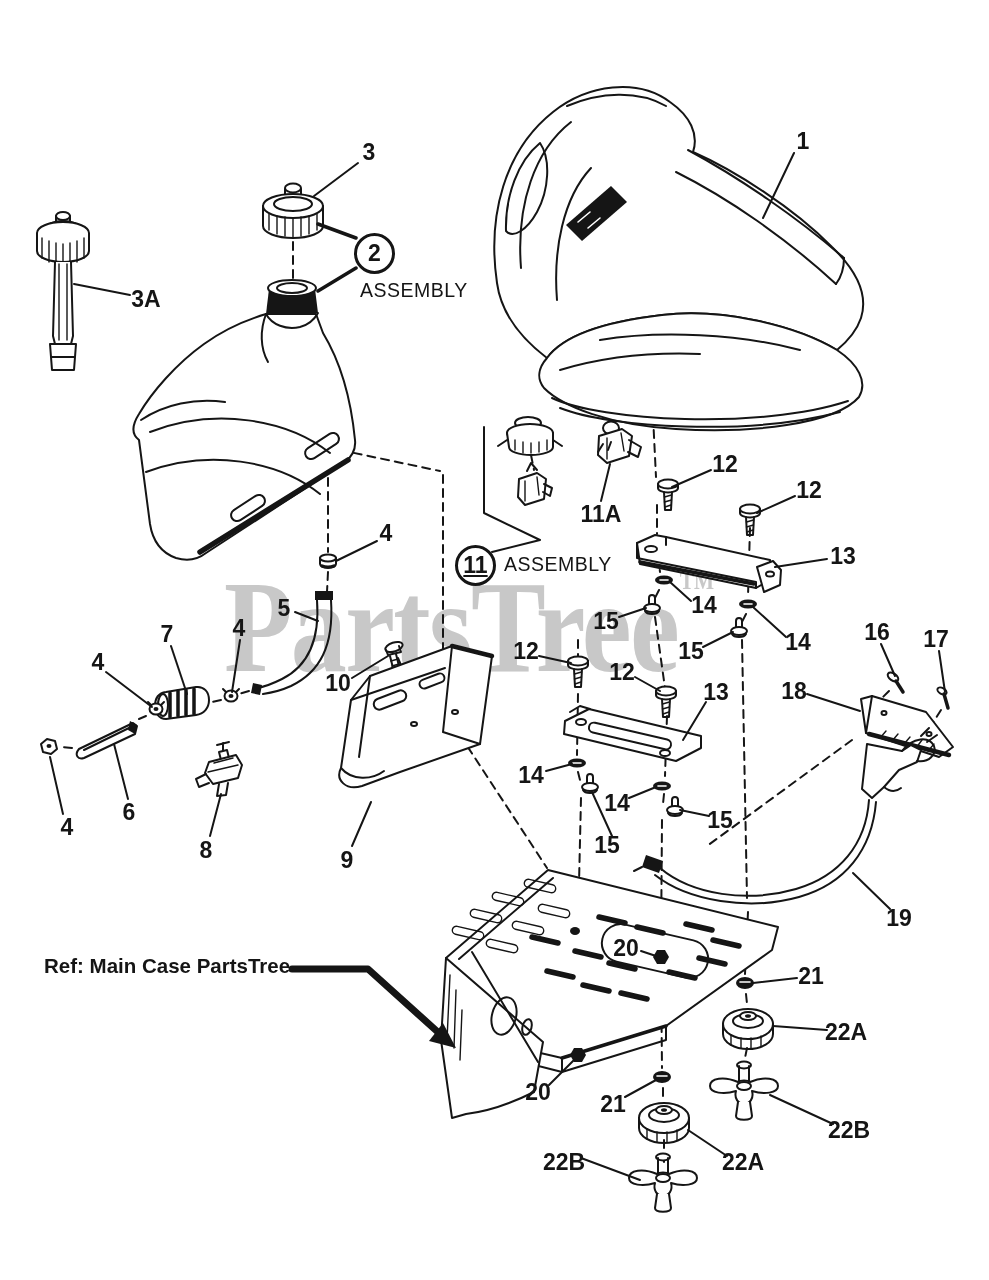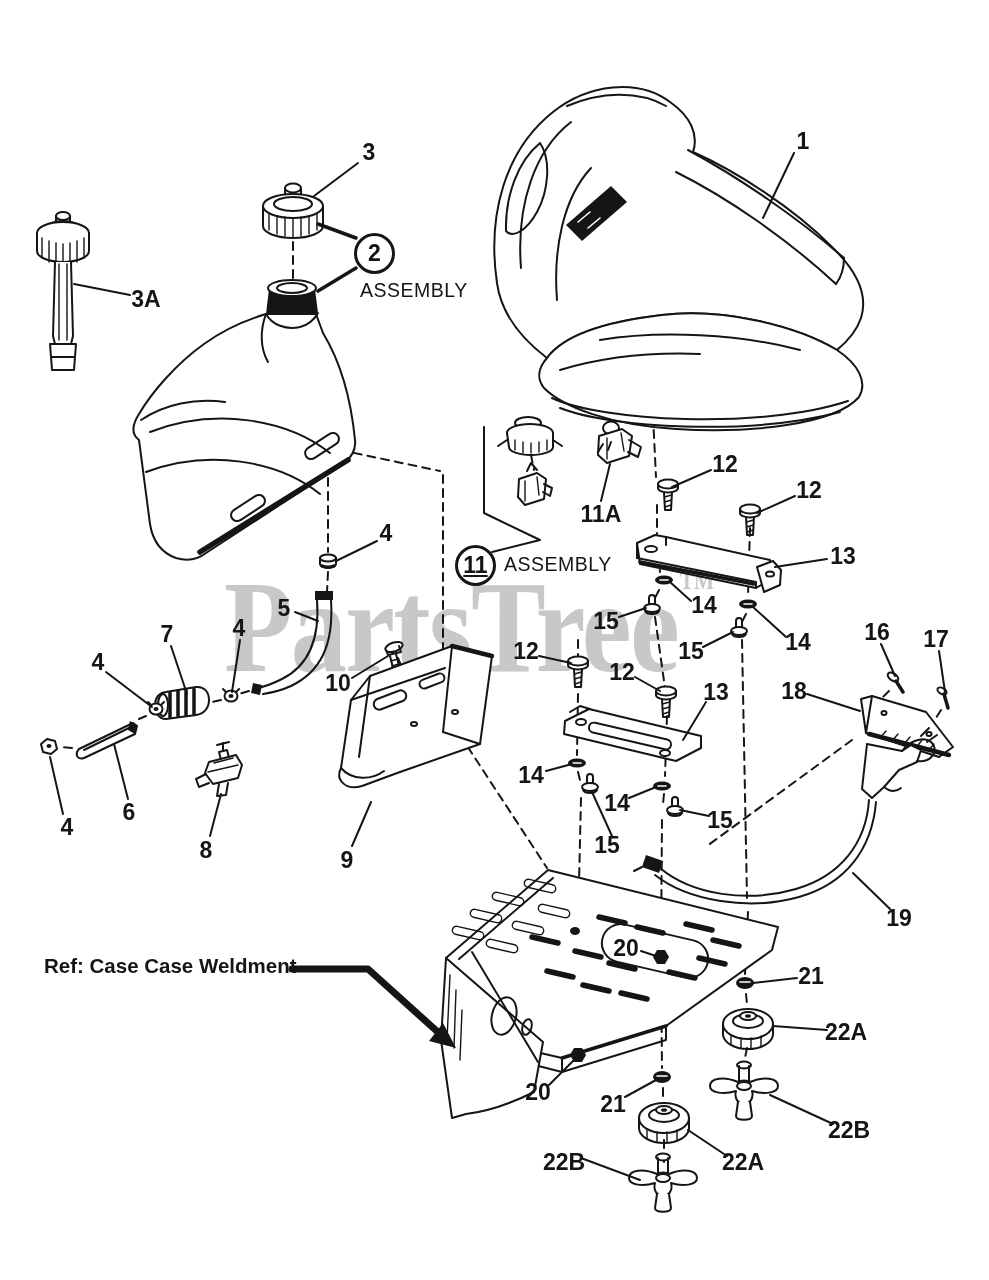--- a/index.html
+++ b/index.html
@@ -470,14 +470,14 @@
 
   <div class="circle-callout" id="c2">
       <span>2</span>
     </div>
   <div class="asm-word" id="asm2">ASSEMBLY</div>
   <div class="circle-callout" id="c11">
       <span>11</span>
     </div>
   <div class="asm-word" id="asm11">ASSEMBLY</div>
 
-  <div class="ref-note">Ref: Case Case Weldment</div>
+  <div class="ref-note">Ref: Main Case PartsTree</div>
 </div>
 
 </body></html>

